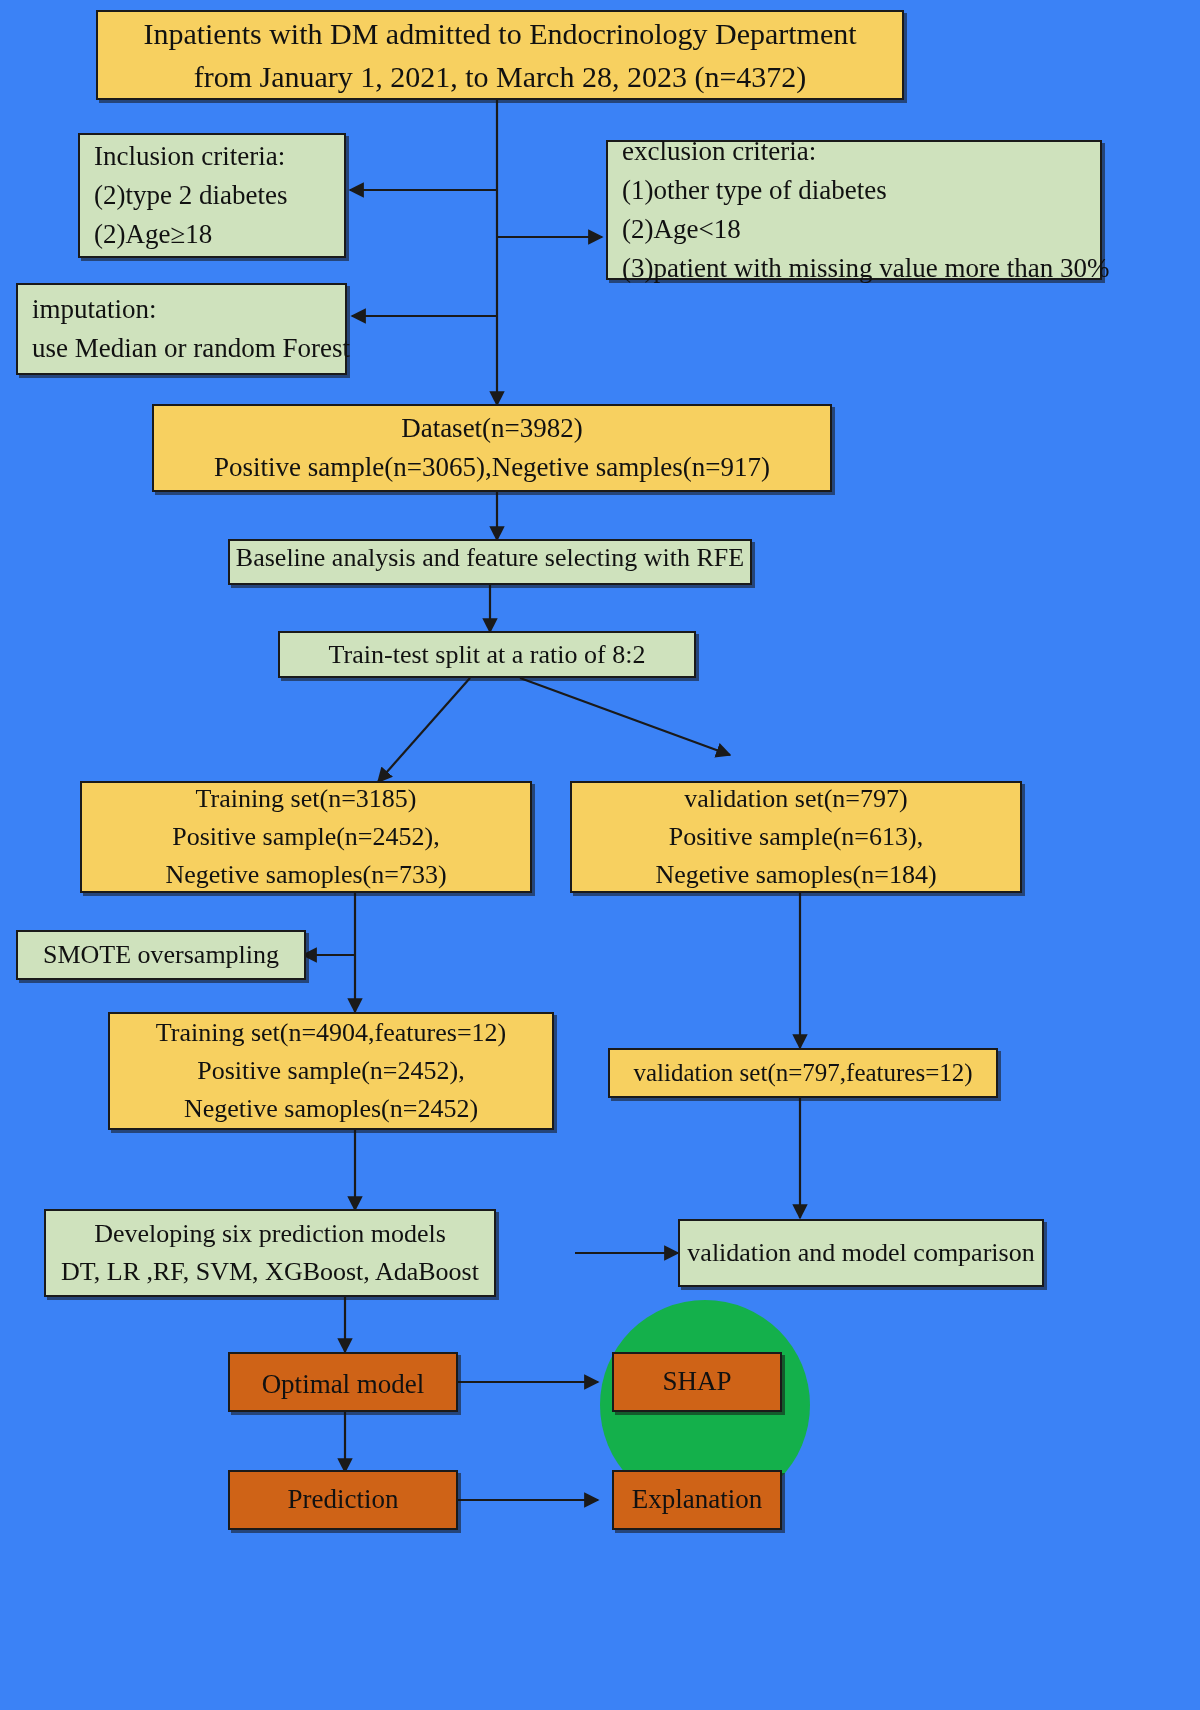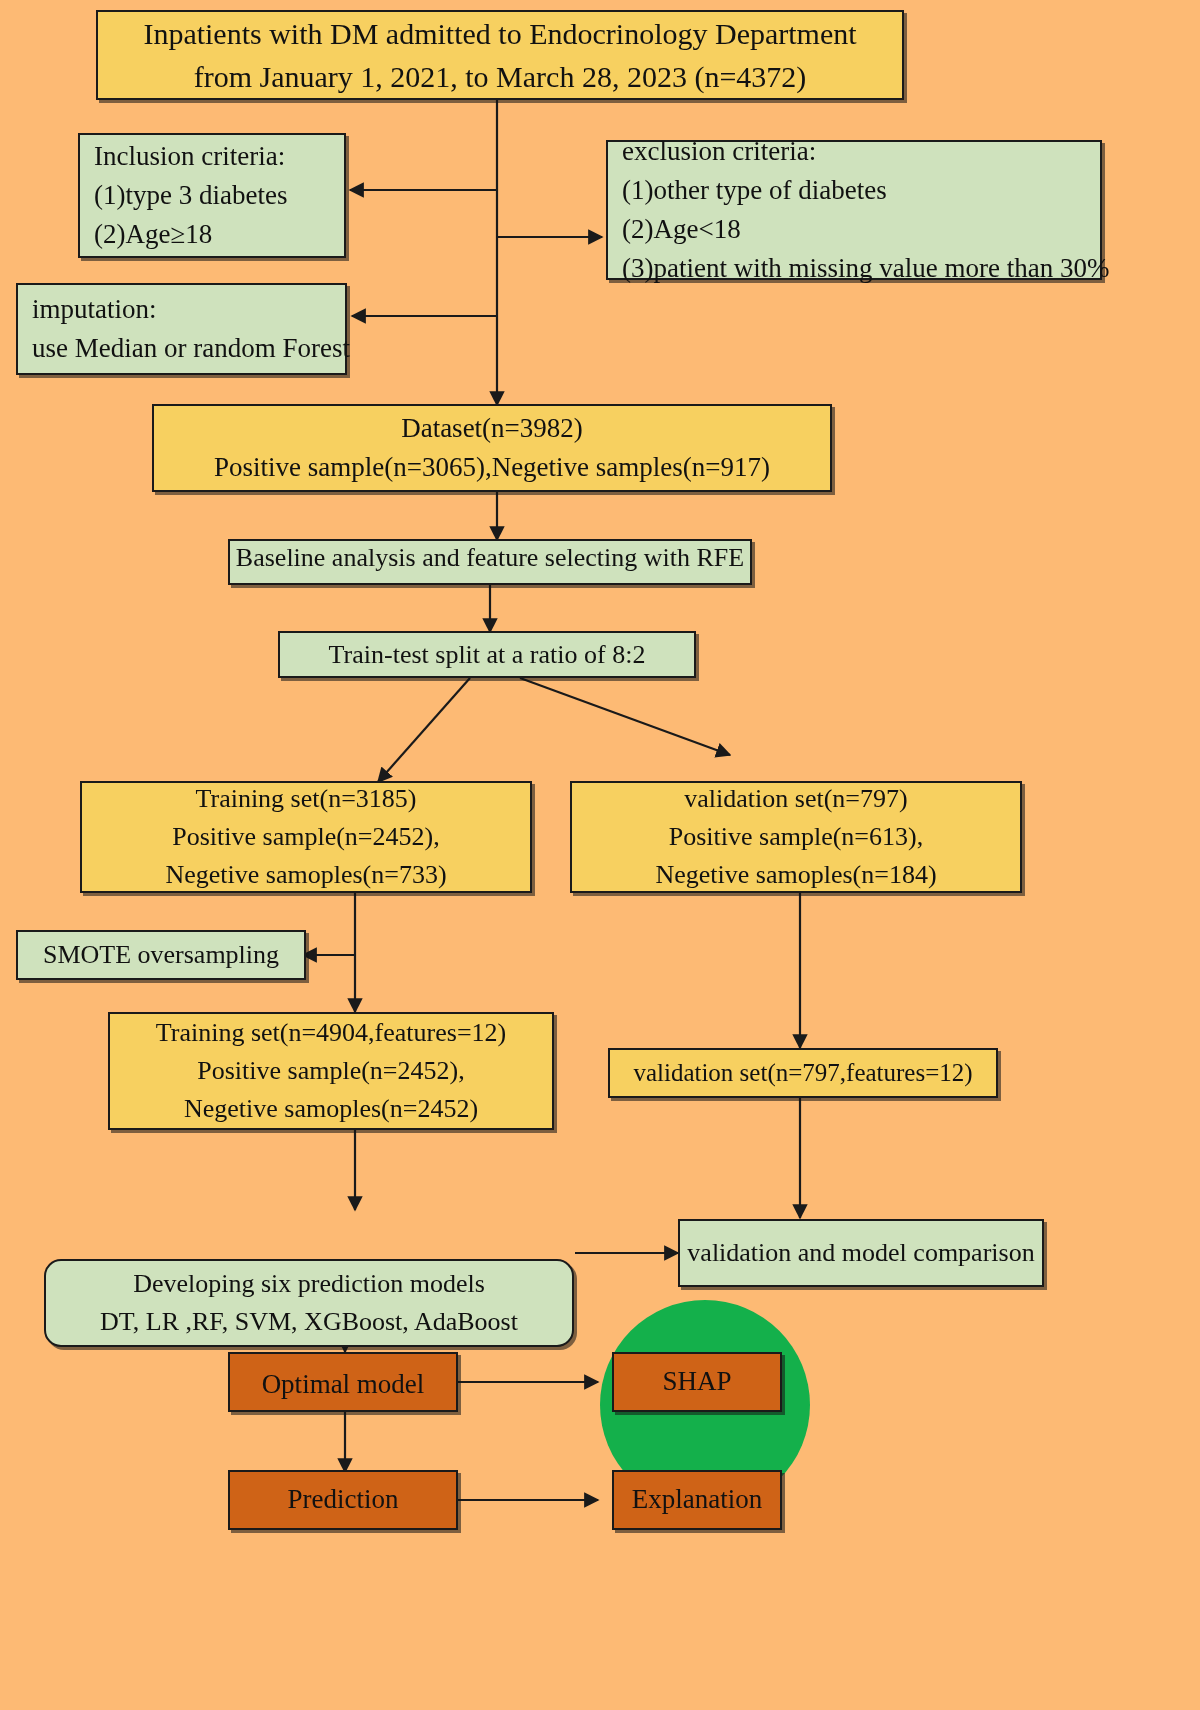--- a/index.html
+++ b/index.html
@@ -4,21 +4,21 @@
 <style>
   html, body {
     margin: 0;
     padding: 0;
     background: #ffffff;
   }
   #canvas {
     position: relative;
     width: 1200px;
     height: 1710px;
-    background: #fdba74;
+    background: #3b82f6;
     font-family: "Liberation Serif", "DejaVu Serif", serif;
     overflow: hidden;
   }
   .node {
     position: absolute;
     box-sizing: border-box;
     border: 2px solid #1a1a1a;
     display: flex;
     flex-direction: column;
     justify-content: center;
@@ -106,21 +106,21 @@
 
   <div class="circle" style="left:600px; top:1300px; width:210px; height:210px;"></div>
 
   <div class="node yellow center fs30" style="left:96px; top:10px; width:808px; height:90px;">
     <span class="line">Inpatients with DM admitted to Endocrinology Department</span>
     <span class="line">from January 1, 2021, to March 28, 2023 (n=4372)</span>
   </div>
 
   <div class="node green left fs27" style="left:78px; top:133px; width:268px; height:125px;">
     <span class="line">Inclusion criteria:</span>
-    <span class="line">(1)type 3 diabetes</span>
+    <span class="line">(2)type 2 diabetes</span>
     <span class="line">(2)Age≥18</span>
   </div>
 
   <div class="node green left fs27" style="left:606px; top:140px; width:496px; height:140px;">
     <span class="line">exclusion criteria:</span>
     <span class="line">(1)other type of diabetes</span>
     <span class="line">(2)Age&lt;18</span>
     <span class="line">(3)patient with missing value more than 30%</span>
   </div>
 
@@ -161,21 +161,21 @@
   <div class="node yellow center fs26" style="left:108px; top:1012px; width:446px; height:118px;">
     <span class="line">Training set(n=4904,features=12)</span>
     <span class="line">Positive sample(n=2452),</span>
     <span class="line">Negetive samoples(n=2452)</span>
   </div>
 
   <div class="node yellow center fs25" style="left:608px; top:1048px; width:390px; height:50px;">
     <span class="line">validation set(n=797,features=12)</span>
   </div>
 
-  <div class="node green center fs26" style="left:44px; top:1259px; width:530px; height:88px;border-radius:17px;">
+  <div class="node green center fs26" style="left:44px; top:1209px; width:452px; height:88px;">
     <span class="line">Developing six prediction models</span>
     <span class="line">DT, LR ,RF, SVM, XGBoost, AdaBoost</span>
   </div>
 
   <div class="node green center fs26" style="left:678px; top:1219px; width:366px; height:68px;">
     <span class="line">validation and model comparison</span>
   </div>
 
   <div class="node orange center fs27" style="left:228px; top:1352px; width:230px; height:60px;justify-content:flex-end;">
     <span class="line">Optimal model</span>

